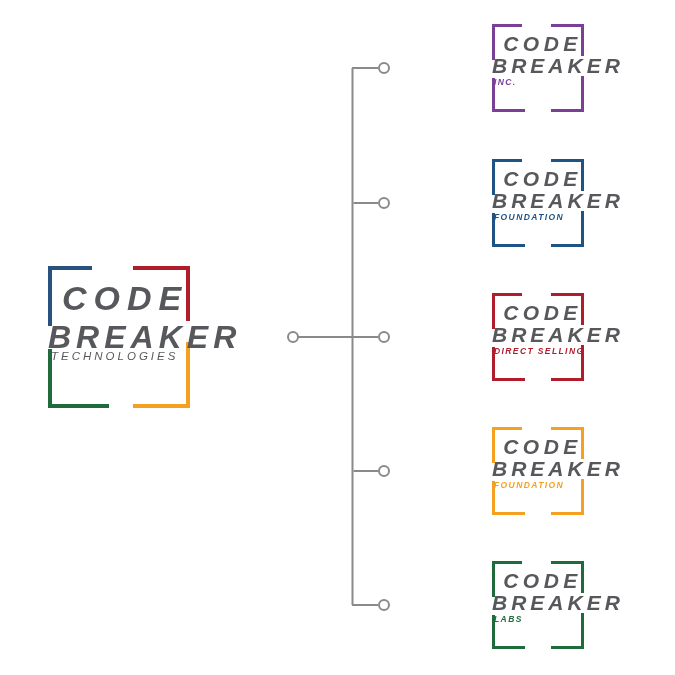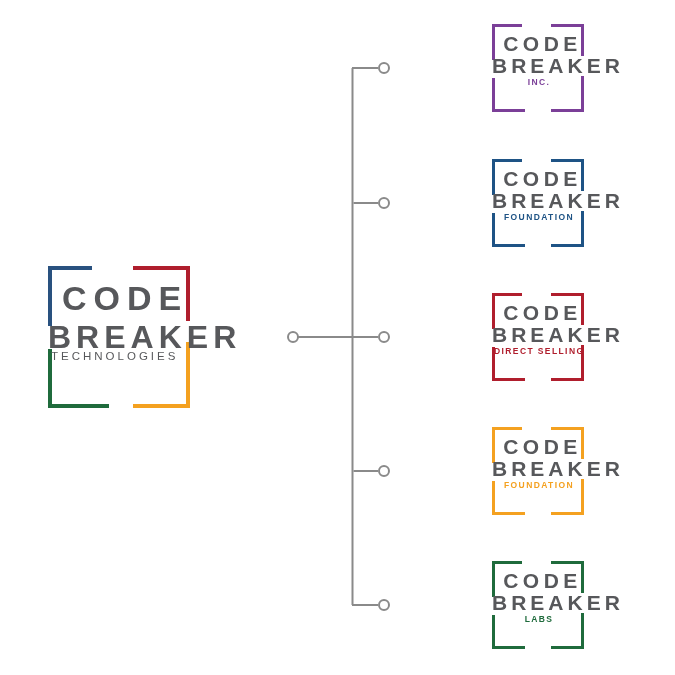--- a/index.html
+++ b/index.html
@@ -30,21 +30,21 @@
                       border-top: 4px solid var(--tl); border-left: 4px solid var(--tl); }
   .parent-logo .tr  { top: 0; right: 0; width: 53px; height: 51px;
                       border-top: 4px solid var(--tr); border-right: 4px solid var(--tr); }
   .parent-logo .bl  { bottom: 0; left: 0;  width: 57px; height: 55px;
                       border-bottom: 4px solid var(--bl); border-left: 4px solid var(--bl); }
   .parent-logo .brc { bottom: 0; right: 0; width: 53px; height: 62px;
                       border-bottom: 4px solid var(--br); border-right: 4px solid var(--br); }
 
   .word1, .word2, .descriptor {
     position: absolute; color: var(--text);
-    line-height: 1; white-space: nowrap;
+    line-height: 1; white-space: nowrap; font-style: italic;
   }
   .parent-logo .word1 {
     top: 15px; left: 0; right: 0; text-align: center;
     padding-left: 12px;
     font-size: 34px; font-weight: bold; letter-spacing: 7px;
   }
   .parent-logo .word2 {
     top: 55px; left: 0;
     font-size: 32px; font-weight: bold; letter-spacing: 5px;
   }
@@ -74,21 +74,21 @@
   .child-logo .word1 {
     top: 9px; left: 0; right: 0; text-align: center;
     padding-left: 9px;
     font-size: 21px; font-weight: bold; letter-spacing: 4.5px;
   }
   .child-logo .word2 {
     top: 31px; left: 0;
     font-size: 21px; font-weight: bold; letter-spacing: 4px;
   }
   .child-logo .descriptor {
-    top: 54px; left: 0; right: 0; text-align: center;
+    top: 54px; left: 0; right: 0; 
     padding-left: 2px;
     font-size: 8.5px; font-weight: bold; letter-spacing: 1.4px;
     color: var(--accent);
   }
 </style>
 </head>
 <body>
 
 <div class="canvas" style="--connector: #8A8A8A; --text: #57585B;">
 

